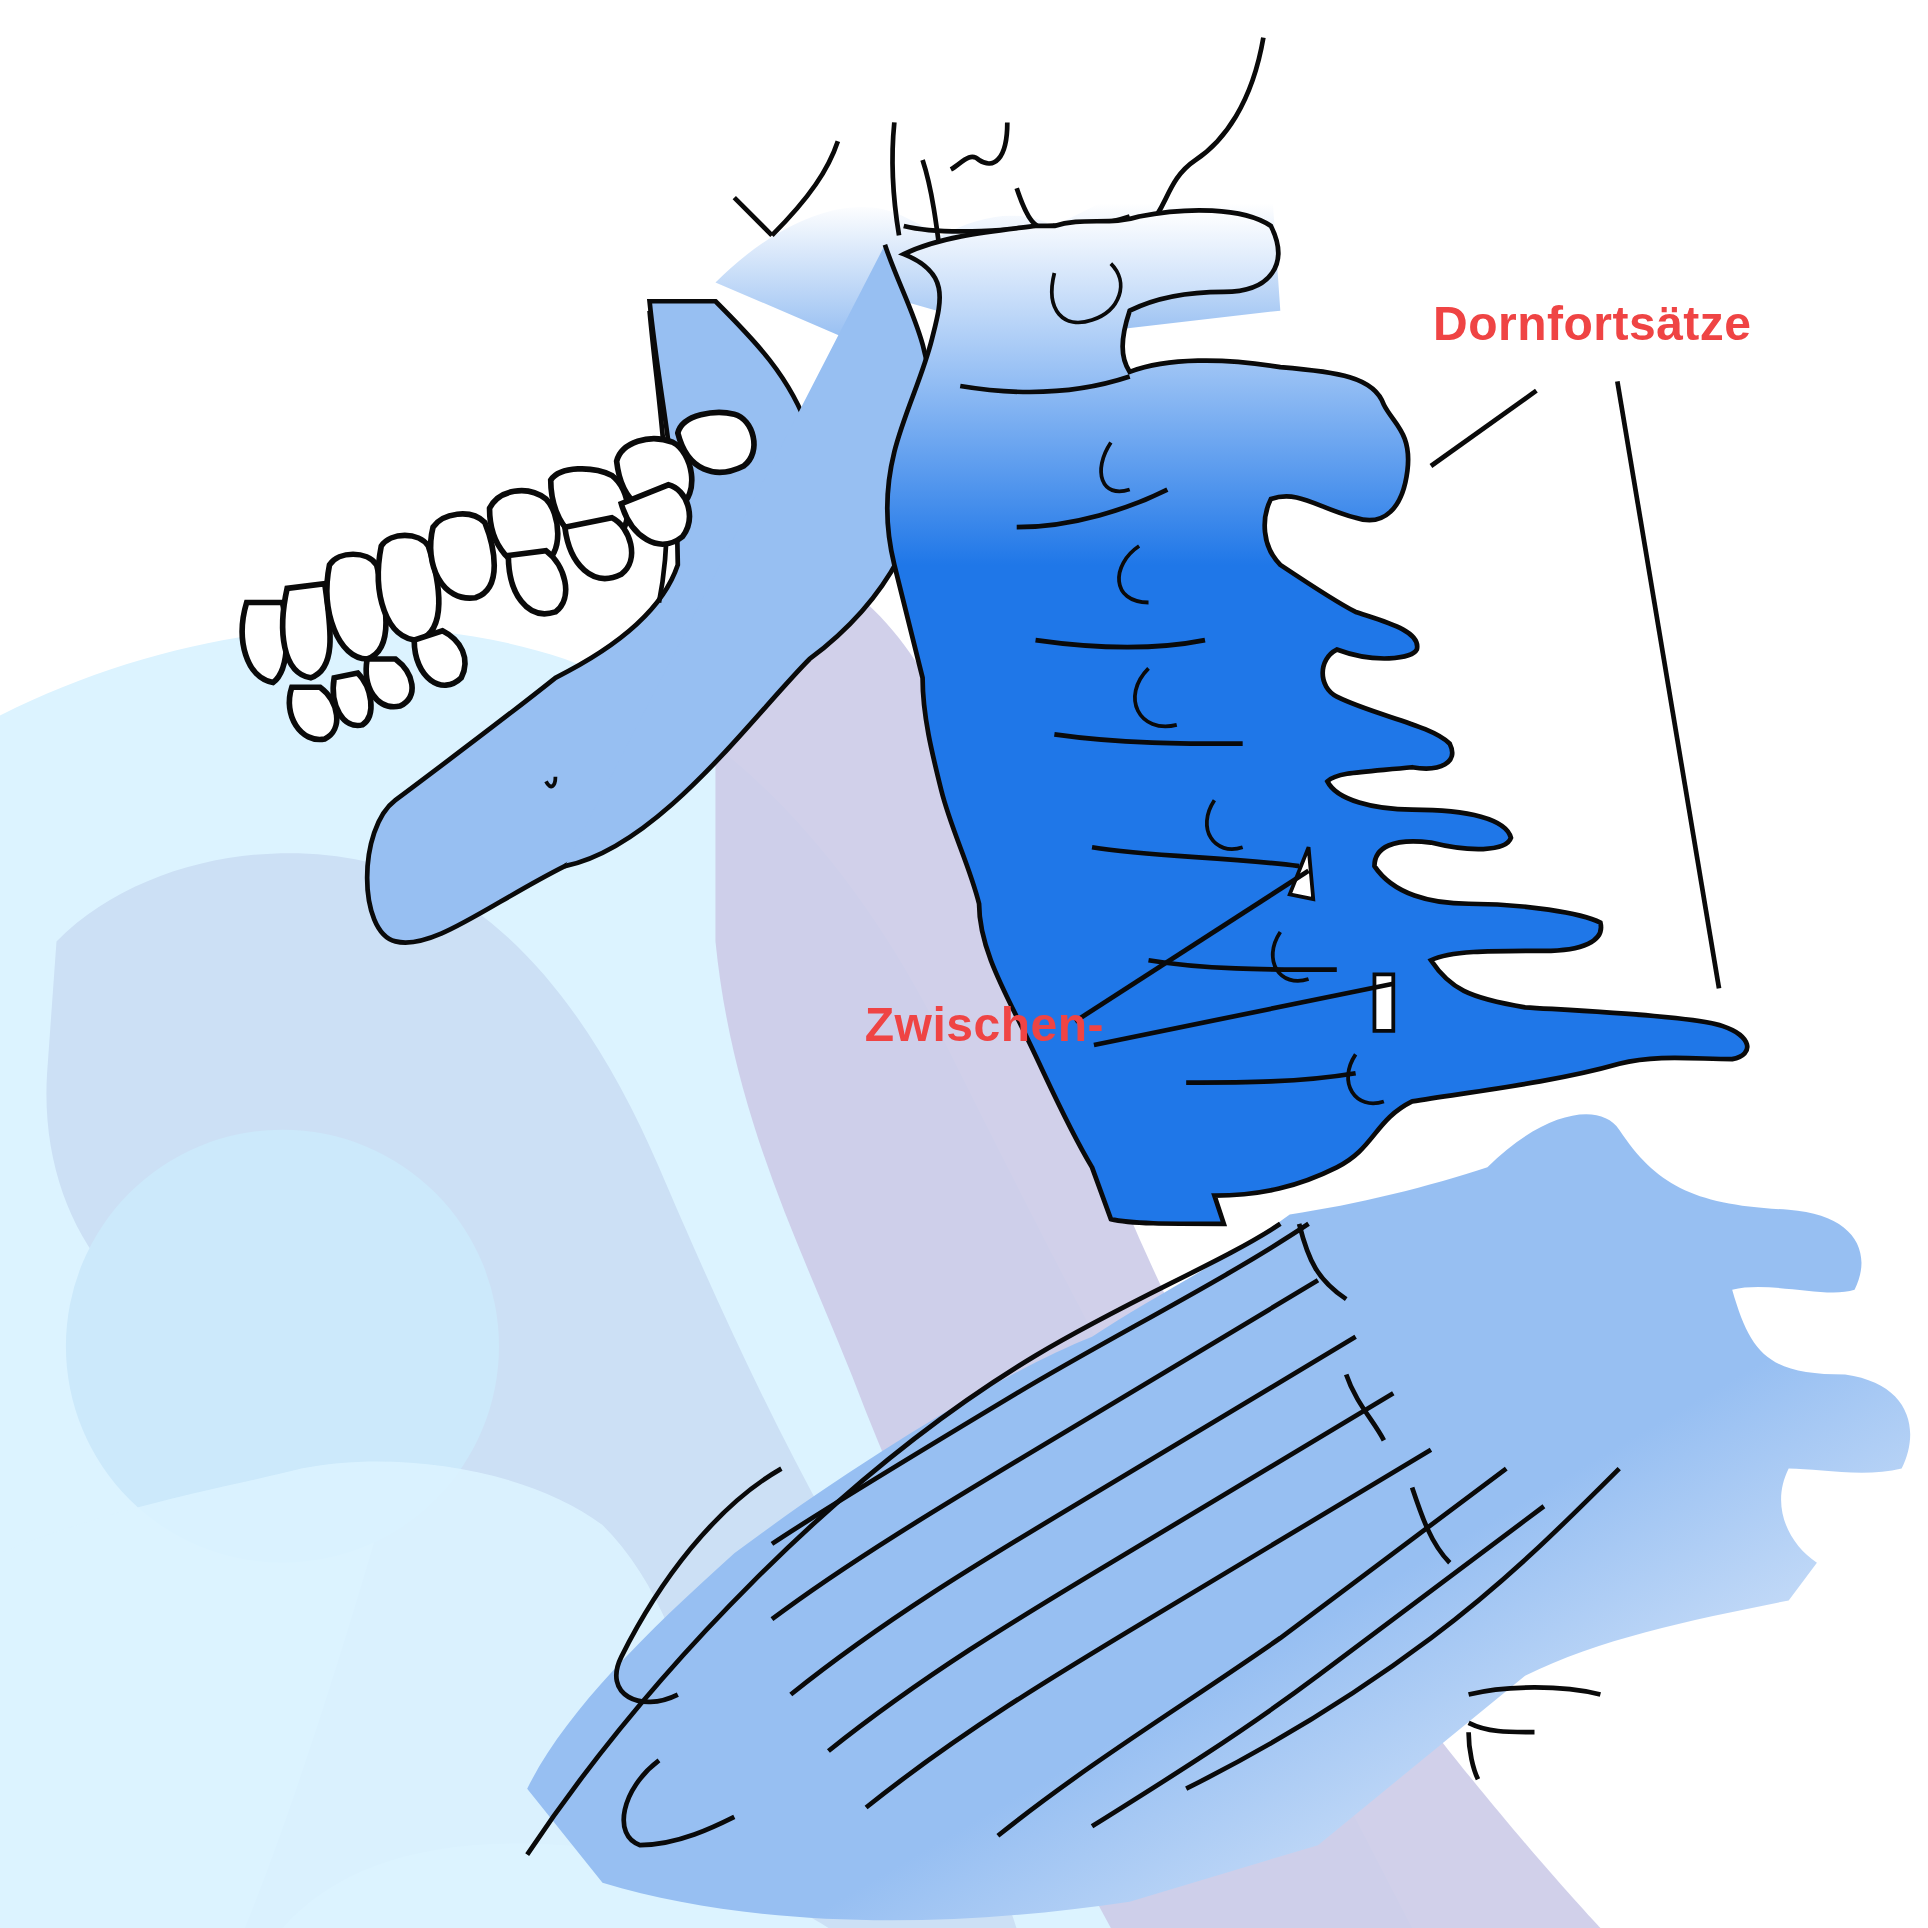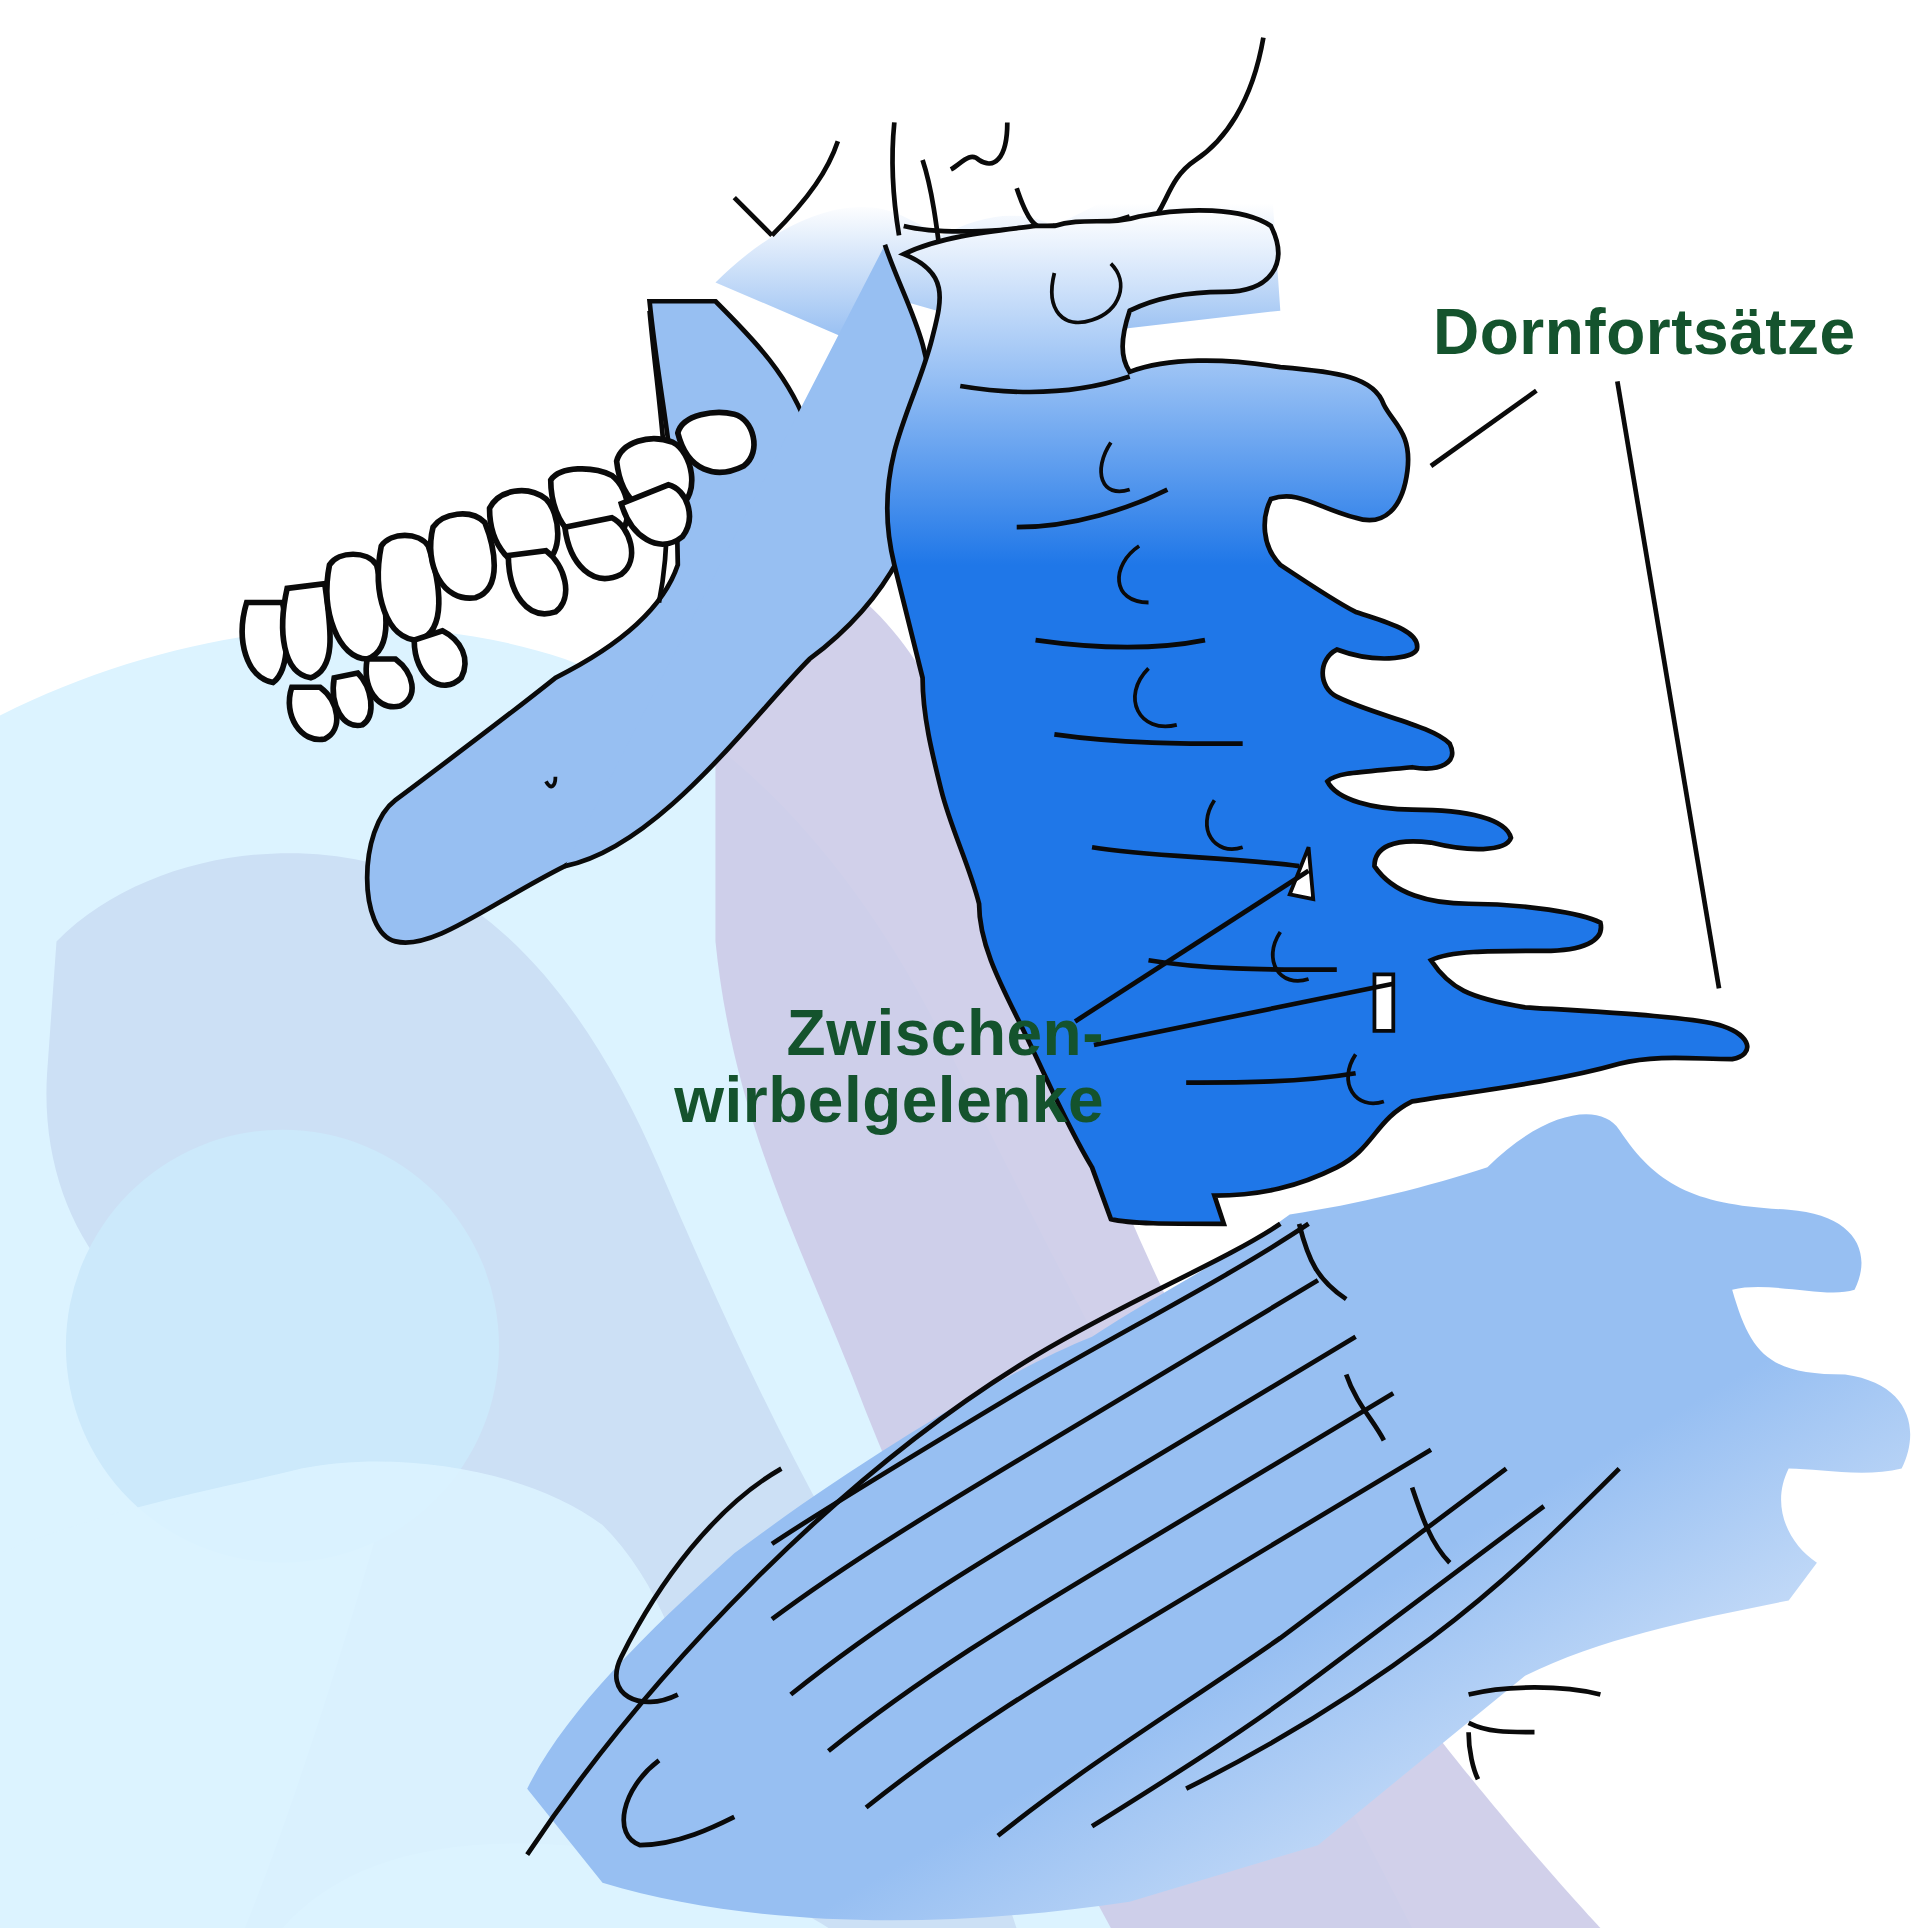--- a/index.html
+++ b/index.html
@@ -1,18 +1,18 @@
 <!DOCTYPE html>
 <html style="font-size:15px"><head>
   <meta charset="utf-8">
   <style>
     html, body { margin: 0; padding: 0; }
     body { width: 1928px; height: 1928px; overflow: hidden; background: #ffffff; position: relative; font-family: "Liberation Sans", sans-serif; }
     #stage { position: absolute; left: 0; top: 0; width: 1928px; height: 1928px; }
-    .label { position: absolute; color: #14532d; font-family: "Liberation Sans", sans-serif; font-weight: 700; font-size: 64px; line-height: 1.05; letter-spacing: 0.5px; }
+    .label { position: absolute; color: #ef4444; font-family: "Liberation Sans", sans-serif; font-weight: 700; font-size: 48px; line-height: 1.05; letter-spacing: 0.5px; }
     #label-dorn { left: 1433px; top: 299px; }
     #label-zw { left: 633px; top: 1000px; text-align: right; width: 471px; }
     #label-zw span { display: block; }
   </style>
 </head>
 <body>
 
 <div id="stage">
   <svg width="1928" height="1928" viewBox="0 0 2048 2048" xmlns="http://www.w3.org/2000/svg">
     <defs>
@@ -121,16 +121,15 @@
       <line x1="1632" y1="415" x2="1520" y2="495"></line>
       <line x1="1718" y1="405" x2="1826" y2="1050"></line>
       <line x1="1142" y1="1085" x2="1390" y2="925"></line>
       <line x1="1162" y1="1110" x2="1480" y2="1045"></line>
     </g>
   </svg>
 
   <div id="label-dorn" class="label">Dornfortsätze</div>
   <div id="label-zw" class="label">
     <span>Zwischen-</span>
-    <span>wirbelgelenke</span>
   </div>
 </div>
 
 
 </body></html>

